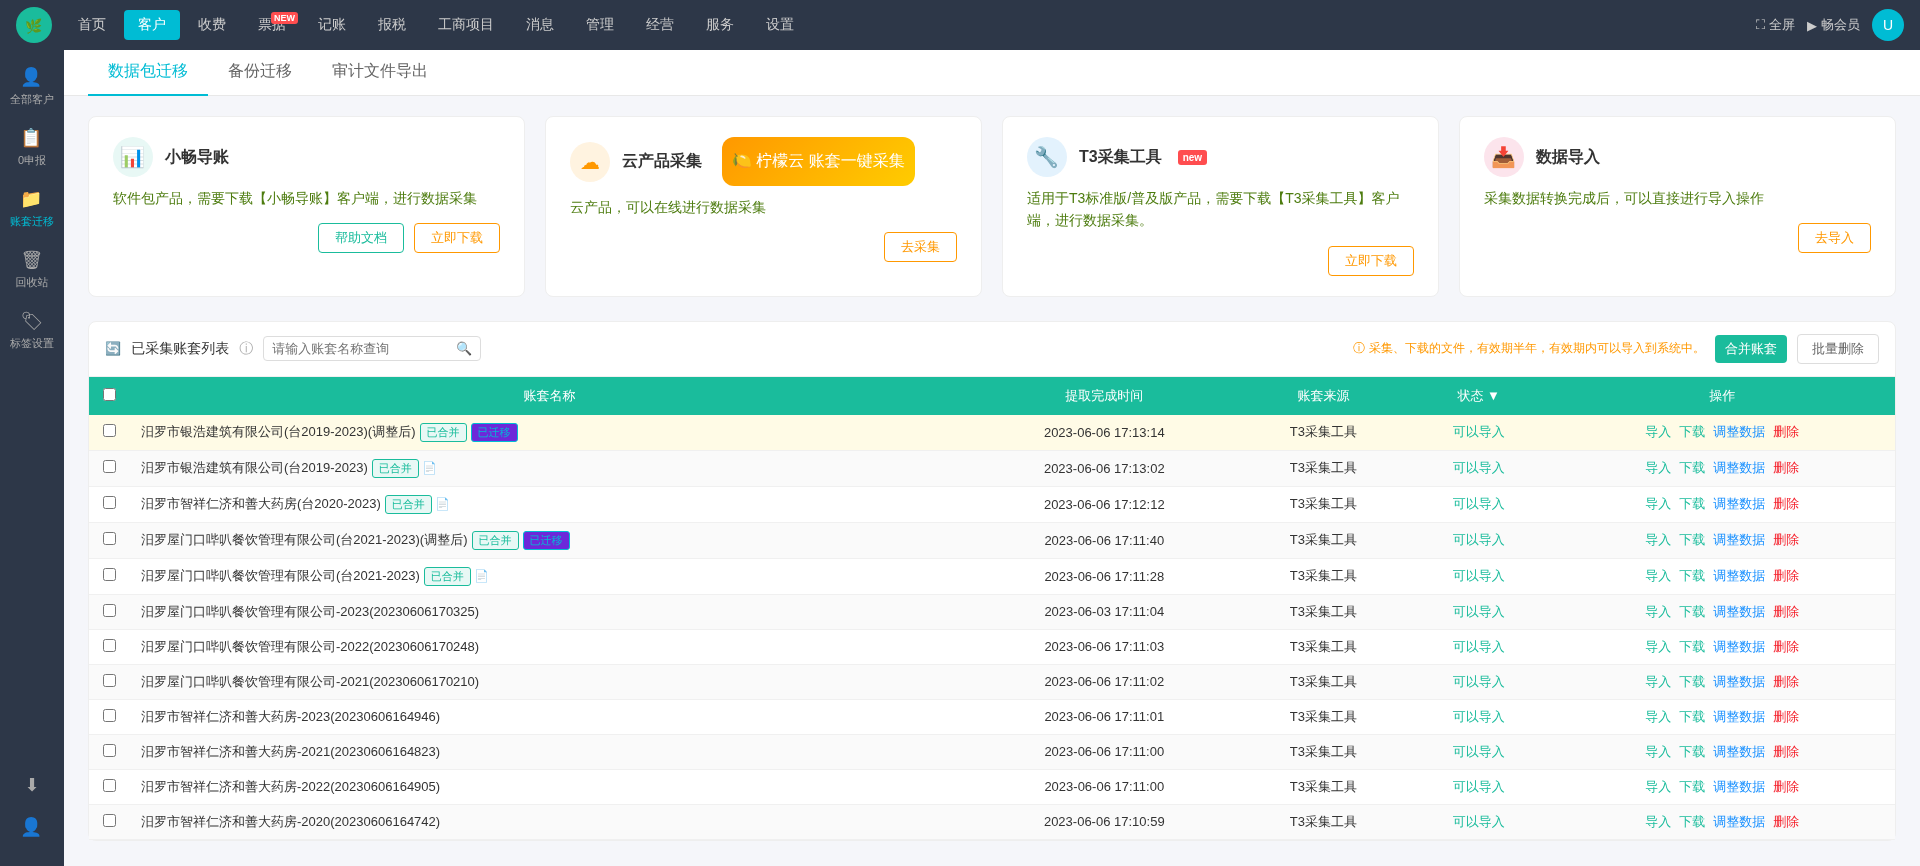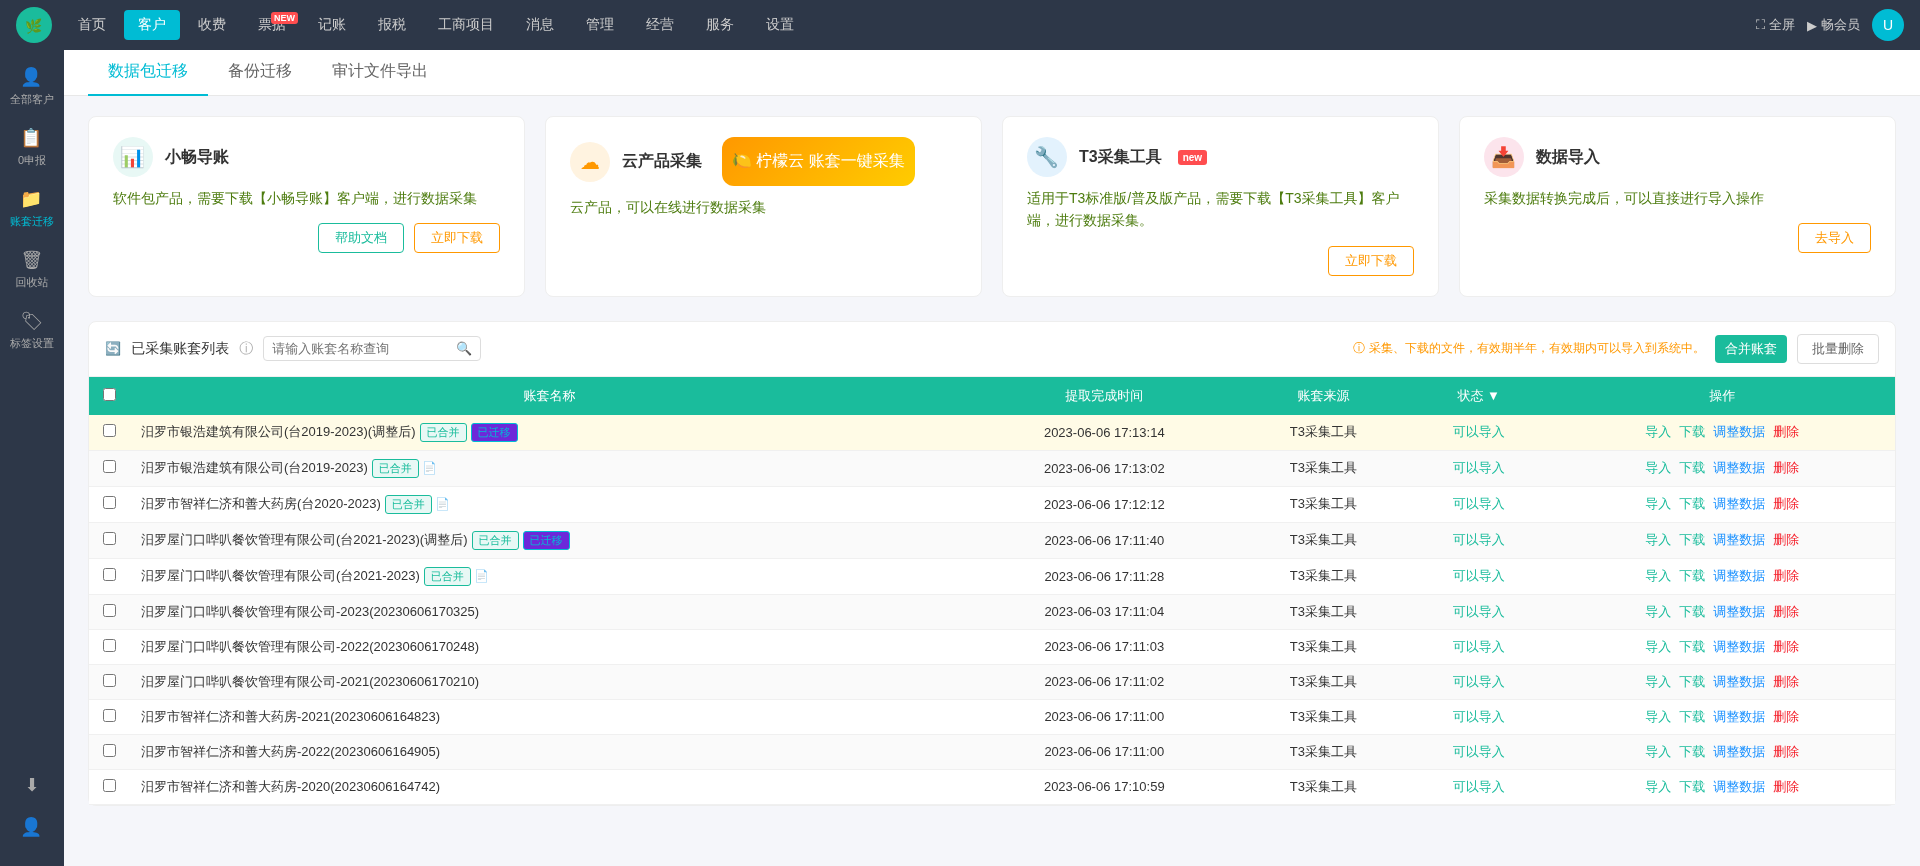--- a/index.html
+++ b/index.html
@@ -249,20 +249,23 @@
           </div>
         </div>
 
         <div class="card">
           <div class="card-header">
             <div class="card-icon orange">☁</div>
             <div class="card-title">云产品采集</div>
             <div class="cloud-promo">🍋 柠檬云 账套一键采集</div>
           </div>
           <div class="card-desc">云产品，可以在线进行数据采集</div>
+          <div class="card-actions">
+            <button class="card-btn">去采集</button>
+          </div>
         </div>
 
         <div class="card">
           <div class="card-header">
             <div class="card-icon blue">🔧</div>
             <div class="card-title">T3采集工具</div>
             <span class="card-badge" style="background:#ff4d4f; font-size:10px; padding:2px 5px; border-radius:3px; color:#fff; margin-left:4px;">new</span>
           </div>
           <div class="card-desc">适用于T3标准版/普及版产品，需要下载【T3采集工具】客户端，进行数据采集。</div>
           <div class="card-actions">
@@ -374,20 +377,28 @@
               <tr>
                 <td><input type="checkbox" style=""></td>
                 <td>汨罗屋门口哔叭餐饮管理有限公司-2021(20230606170210)</td>
                 <td>2023-06-06 17:11:02</td>
                 <td>T3采集工具</td>
                 <td class="status-can">可以导入</td>
                 <td><span class="action-btn">导入</span><span class="action-btn">下载</span><span class="action-btn blue">调整数据</span><span class="action-btn del">删除</span></td>
               </tr>
               <tr>
                 <td><input type="checkbox" style=""></td>
+                <td>汨罗市智祥仁济和善大药房-2023(20230606164946)</td>
+                <td>2023-06-06 17:11:01</td>
+                <td>T3采集工具</td>
+                <td class="status-can">可以导入</td>
+                <td><span class="action-btn">导入</span><span class="action-btn">下载</span><span class="action-btn blue">调整数据</span><span class="action-btn del">删除</span></td>
+              </tr>
+              <tr>
+                <td><input type="checkbox" style=""></td>
                 <td>汨罗市智祥仁济和善大药房-2021(20230606164823)</td>
                 <td>2023-06-06 17:11:00</td>
                 <td>T3采集工具</td>
                 <td class="status-can">可以导入</td>
                 <td><span class="action-btn">导入</span><span class="action-btn">下载</span><span class="action-btn blue">调整数据</span><span class="action-btn del">删除</span></td>
               </tr>
               <tr>
                 <td><input type="checkbox" style=""></td>
                 <td>汨罗市智祥仁济和善大药房-2022(20230606164905)</td>
                 <td>2023-06-06 17:11:00</td>

